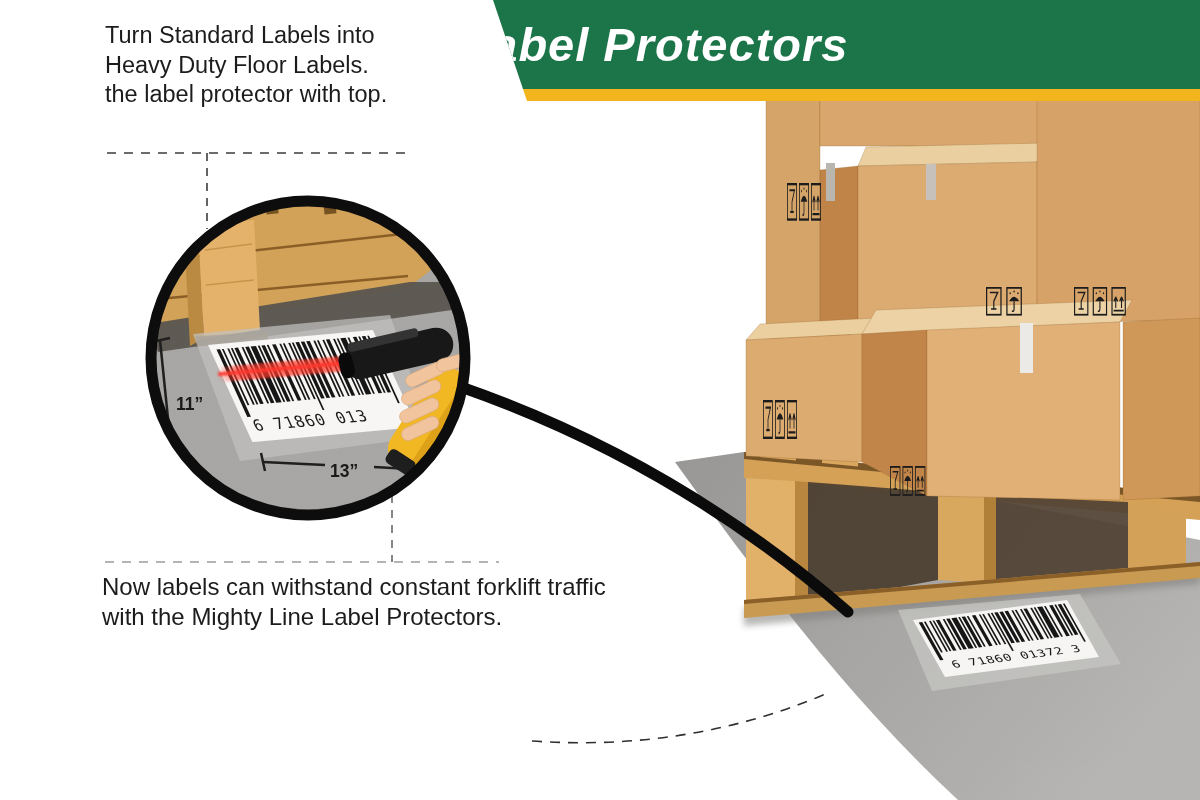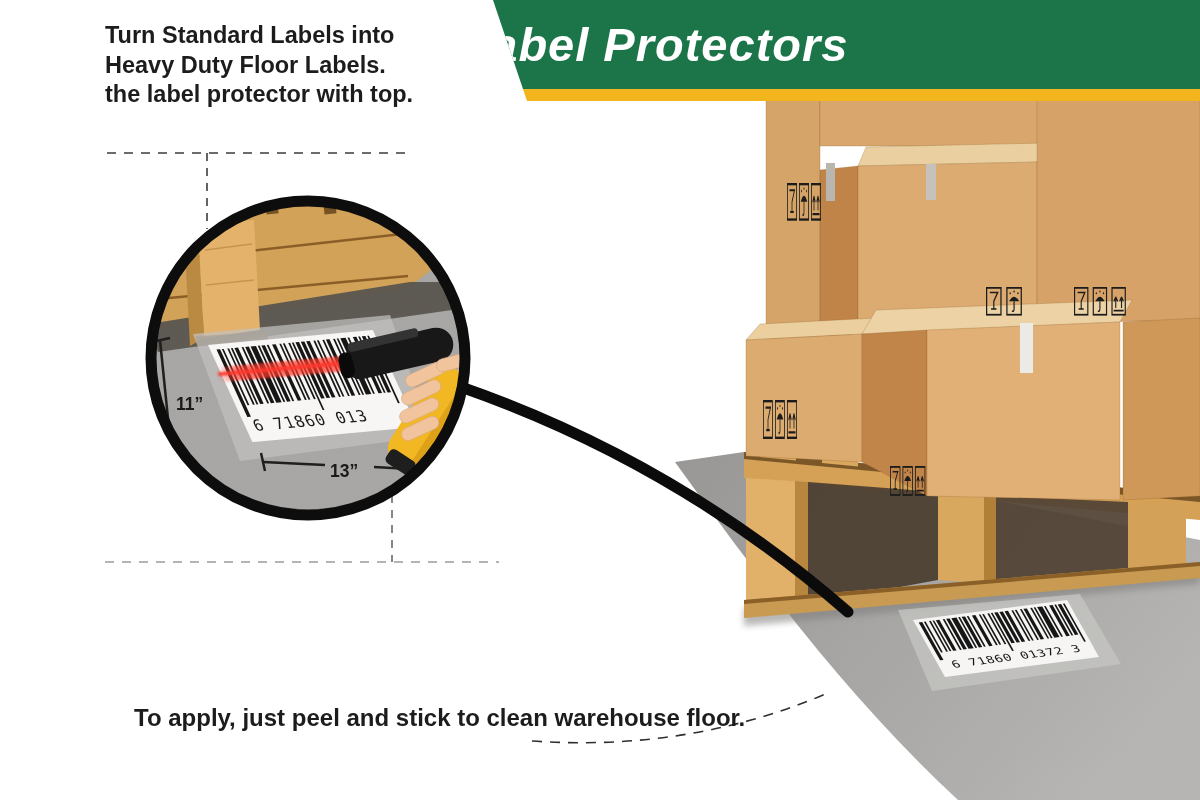--- a/index.html
+++ b/index.html
@@ -1,19 +1,19 @@
 <!DOCTYPE html>
 <html style="--banner-green: #1c7549; --banner-gold: #f2b51d; --text: #1c1c1c; --cardboard-light: #dcab72; --cardboard-mid: #d2a064; --cardboard-dark: #c08549; --wood: #d4a156; --floor: #a8a7a5; --laser-red: #f03428; --scanner-yellow: #f2b824; --ring-black: #0d0d0d;"><head>
 <meta charset="utf-8">
 <style>
   html,body{margin:0;padding:0;background:#ffffff;}
   .stage{position:relative;width:1200px;height:800px;background:#fff;overflow:hidden;
          font-family:"Liberation Sans", sans-serif;color:var(--text,#1c1c1c);}
   .illu{position:absolute;inset:0;}
-  .txt{position:absolute;font-size:23.5px;line-height:29.5px;color:var(--text,#1c1c1c);font-weight:bold;}
+  .txt{position:absolute;font-size:23.5px;line-height:29.5px;color:var(--text,#1c1c1c);}
   .intro{left:105px;top:21px;}
   .benefit{left:102px;top:572px;font-size:24px;line-height:30px;}
   .apply{left:134px;top:703px;font-size:24px;}
   .banner{position:absolute;left:0;top:0;width:1200px;height:101px;
           clip-path:polygon(493px 0,1200px 0,1200px 101px,527px 101px);
           background:linear-gradient(180deg,var(--banner-green,#1c7549) 0 89px,var(--banner-gold,#f2b51d) 89px 101px);}
   .banner .title{display:flex;align-items:center;justify-content:center;height:89px;padding-left:110px;
           color:#ffffff;font-size:47px;font-weight:bold;font-style:italic;letter-spacing:1px;}
 </style>
 </head>
@@ -304,16 +304,19 @@
   <div class="txt intro">
     <div>Turn Standard Labels into</div>
     <div>Heavy Duty Floor Labels.</div>
     <div>the label protector with top.</div>
   </div>
 
   <div class="banner">
     <div class="title">Label Protectors</div>
   </div>
 
-
-  <div class="txt apply">To apply, just peel and stick to clean warehouse floor.</div>
+  <div class="txt benefit">
+    <div>Now labels can withstand constant forklift traffic</div>
+    <div>with the Mighty Line Label Protectors.</div>
+  </div>
+
 
 </div>
 
 </body></html>

